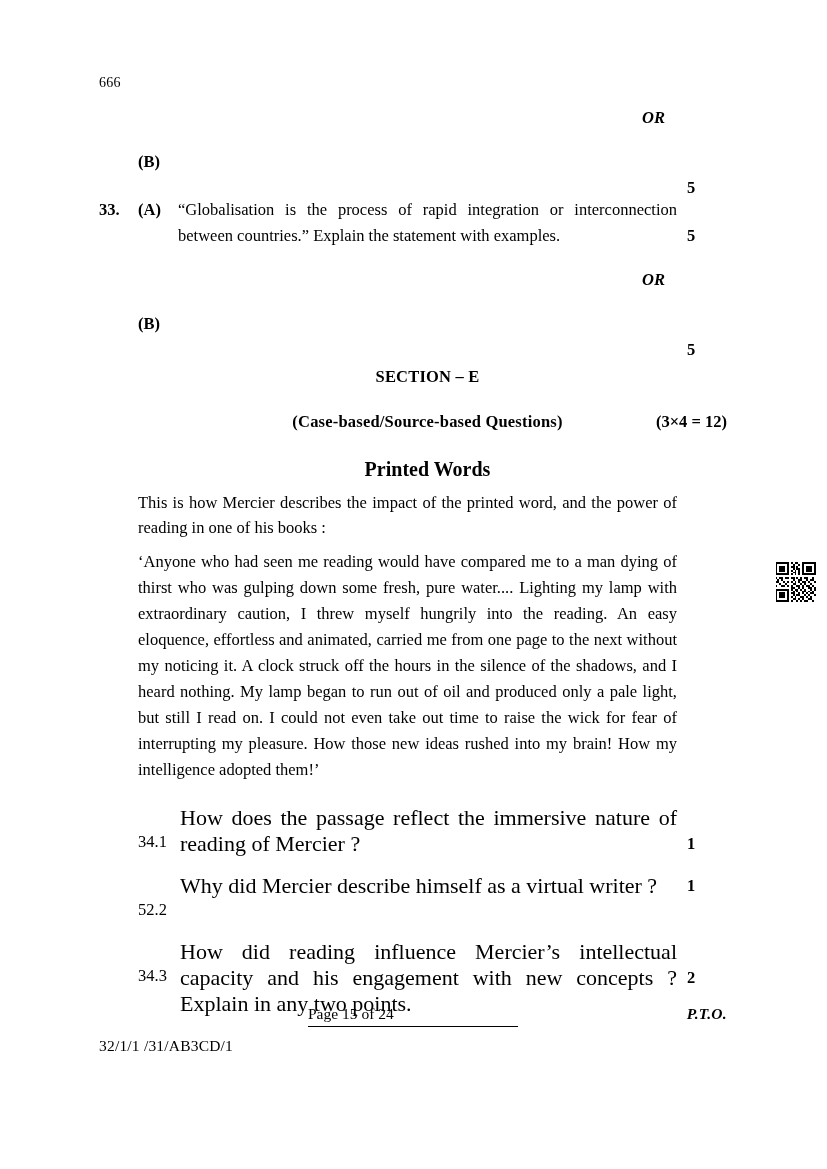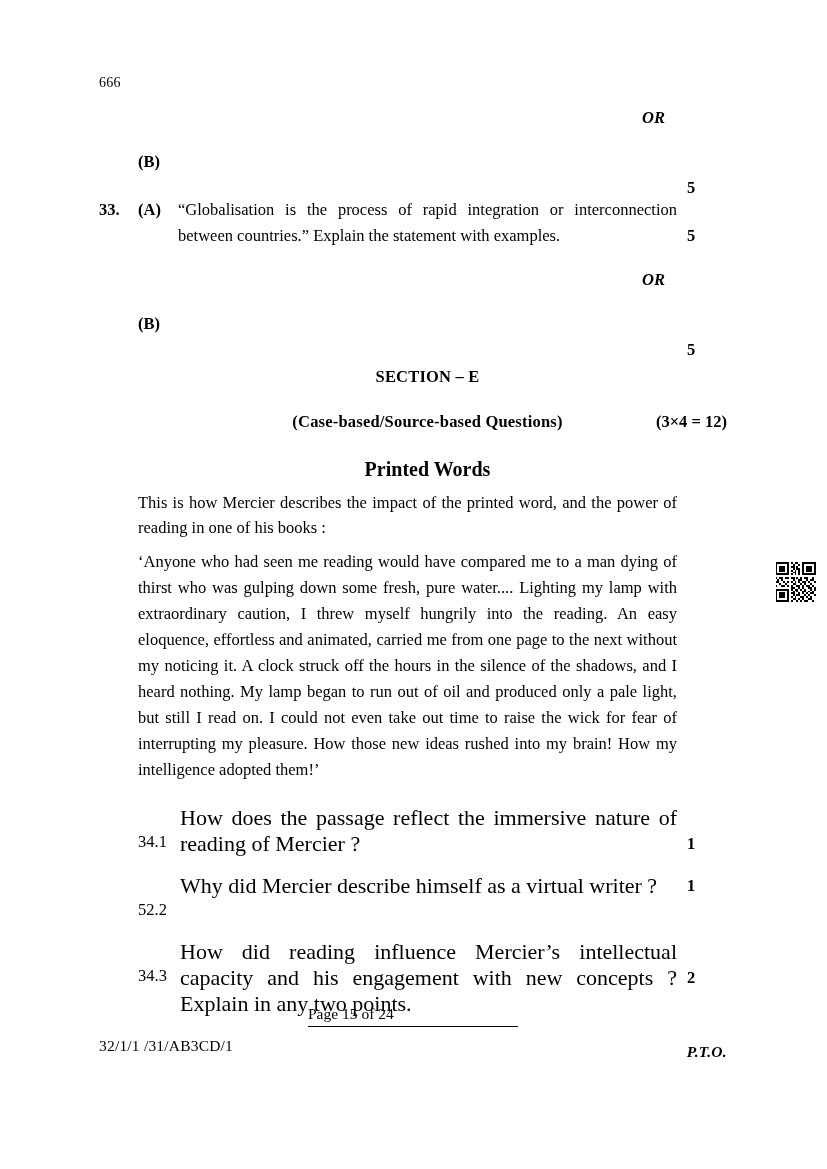--- a/index.html
+++ b/index.html
@@ -199,21 +199,20 @@
     border-bottom: 1.4px solid #000;
   }
   .footer-pto {
     position: absolute;
     right: 0;
     top: 0;
     font-size: 15.5px;
     font-style: italic;
     font-weight: bold;
     letter-spacing: 0.3px;
-    margin-top: 38px;
   }
 </style>
 </head>
 <body>
 
 <div class="page">
 
   <div class="booklet-code">666</div>
 
   <div class="content">

